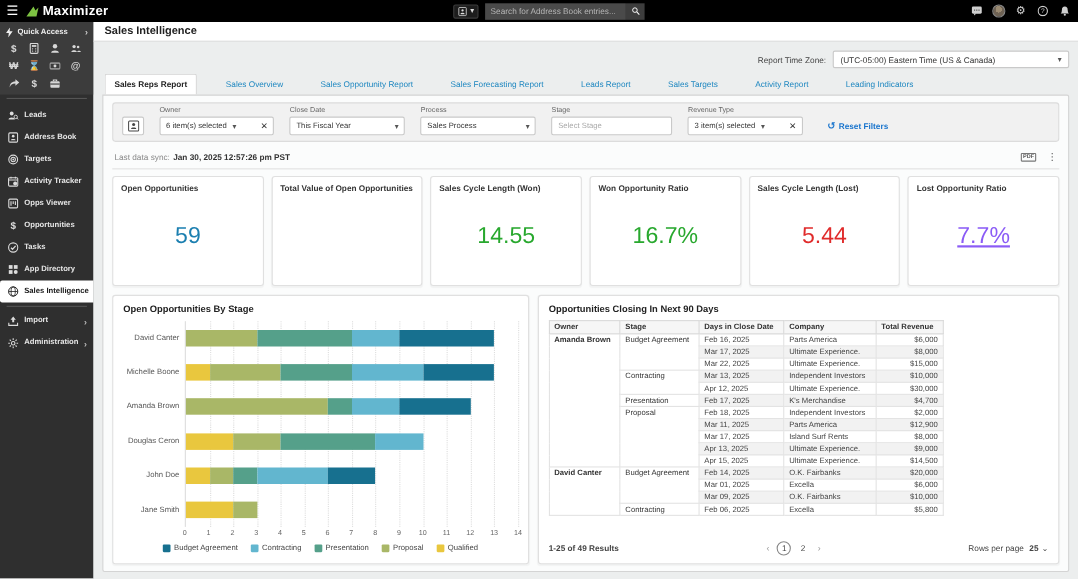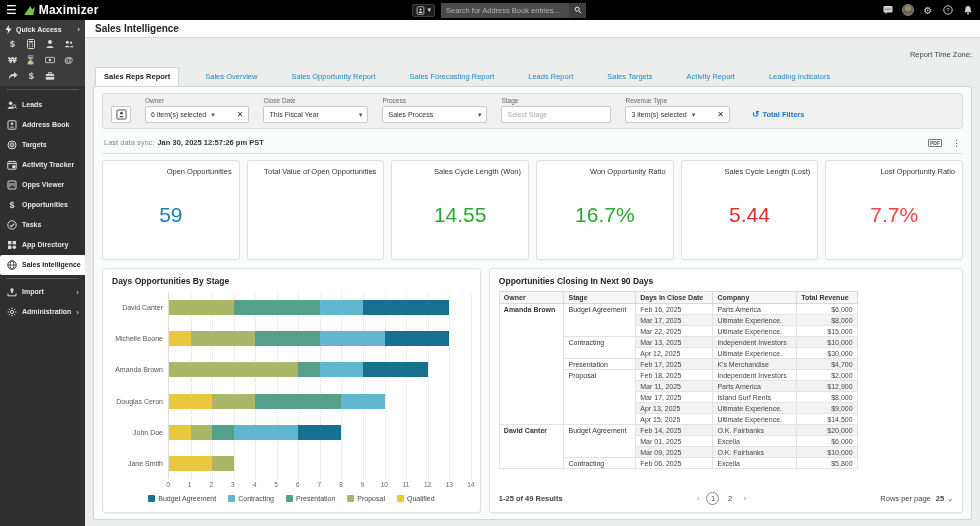--- a/index.html
+++ b/index.html
@@ -77,21 +77,21 @@
   .sync-row { display:flex; align-items:center; height:22px; border-bottom:1px solid #e2e2e2; margin-top:3px; padding:0 2px; }
   .sync-label { font-size:7.5px; color:#888; }
   .sync-value { font-size:7.5px; color:#333; font-weight:bold; margin-left:3px; }
   .sync-icons { margin-left:auto; display:flex; align-items:center; gap:10px; }
   .pdf-ic { border:1px solid #777; border-radius:1px; font-size:5px; font-weight:bold; color:#555; padding:0px 1px; cursor:pointer; }
   .kebab { font-size:9px; color:#555; cursor:pointer; }
 
   
   .kpi-row { display:flex; gap:7px; margin-top:6px; }
   .kpi { flex:1; background:#fff; border:1px solid #e0e0e0; border-radius:3px; box-shadow:0 1px 1px rgba(0,0,0,.04); height:100px; padding:6px 7px; display:flex; flex-direction:column; }
-  .kpi-title { font-size:7.5px; font-weight:normal; color:#333;text-align:right; }
+  .kpi-title { font-size:7.5px; font-weight:bold; color:#333; }
   .kpi-value { flex:1; display:flex; align-items:center; justify-content:center; font-size:21px; }
 
   
   .bottom-row { display:flex; gap:8px; margin-top:8px; flex:1; min-height:0; }
   .card { background:#fff; border:1px solid #e0e0e0; border-radius:3px; box-shadow:0 1px 1px rgba(0,0,0,.04); padding:7px 9px; display:flex; flex-direction:column; min-height:0; }
   .chart-card { width:44%; }
   .table-card { flex:1; }
   .card-title { font-size:8.5px; font-weight:bold; color:#222; }
 
   
@@ -372,20 +372,24 @@
       </nav>
   </aside>
 
   <main class="main">
     <div class="page-header">
       <span class="page-title">Sales Intelligence</span>
     </div>
     <div class="content">
       <div class="tz-row">
         <span class="tz-label">Report Time Zone:</span>
+        <div class="tz-select">
+          <span>(UTC-05:00) Eastern Time (US &amp; Canada)</span>
+          <span class="caret" style="color:#555">▾</span>
+        </div>
       </div>
 
       <div class="tabs" id="tabs">
           <div class="tab active">Sales Reps Report</div>
           <div class="tab">Sales Overview</div>
           <div class="tab">Sales Opportunity Report</div>
           <div class="tab">Sales Forecasting Report</div>
           <div class="tab">Leads Report</div>
           <div class="tab">Sales Targets</div>
           <div class="tab">Activity Report</div>
@@ -435,21 +439,21 @@
                 <span class="flabel">Revenue Type</span>
                 <div class="fcontrol">
                   <span class="val">3 item(s) selected</span>
                   <span class="caret">▾</span>
                   <span class="clear">✕</span>
                 </div>
               </div>
             </div>
           <div class="reset">
             <span class="ricon">↺</span>
-            <span>Total Filters</span>
+            <span>Reset Filters</span>
           </div>
         </div>
 
         <div class="sync-row">
           <span class="sync-label">Last data sync:</span>
           <span class="sync-value">Jan 30, 2025 12:57:26 pm PST</span>
           <div class="sync-icons">
             <span class="pdf-ic">PDF</span>
             <span class="kebab">⋮</span>
           </div>
@@ -470,27 +474,27 @@
             <div class="kpi">
               <div class="kpi-title">Won Opportunity Ratio</div>
               <div class="kpi-value" style="color: rgb(40, 168, 46);">16.7%</div>
             </div>
             <div class="kpi">
               <div class="kpi-title">Sales Cycle Length (Lost)</div>
               <div class="kpi-value" style="color: rgb(224, 43, 43);">5.44</div>
             </div>
             <div class="kpi">
               <div class="kpi-title">Lost Opportunity Ratio</div>
-              <div class="kpi-value" style="color: #ef4444;">7.7%</div>
+              <div class="kpi-value" style="color: #8b5cf6; text-decoration: underline;">7.7%</div>
             </div>
           </div>
 
         <div class="bottom-row">
           <div class="card chart-card">
-            <div class="card-title">Days Opportunities By Stage</div>
+            <div class="card-title">Open Opportunities By Stage</div>
             <div class="chart-area">
               <div class="plot-wrap">
                 <div class="ylabels" id="ylabels">
                     <div class="ylabel">David Canter</div>
                     <div class="ylabel">Michelle Boone</div>
                     <div class="ylabel">Amanda Brown</div>
                     <div class="ylabel">Douglas Ceron</div>
                     <div class="ylabel">John Doe</div>
                     <div class="ylabel">Jane Smith</div>
                   </div>

